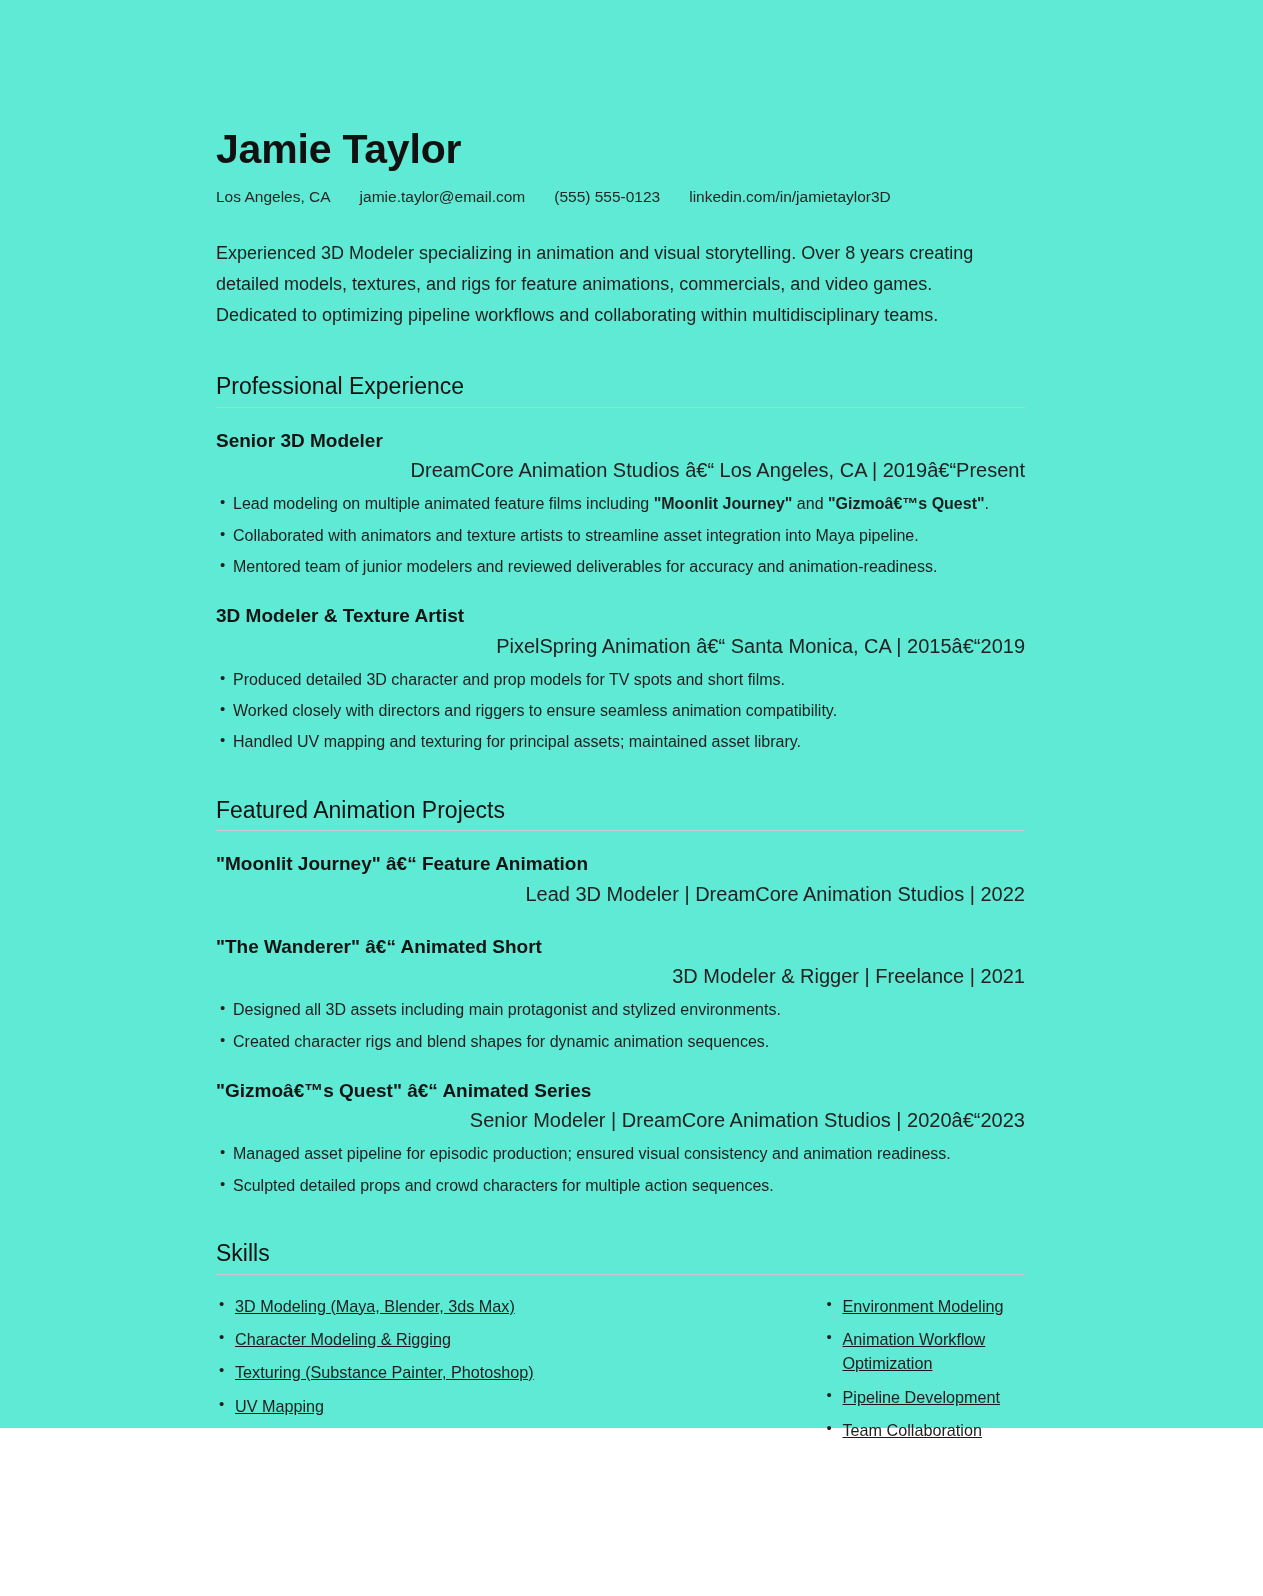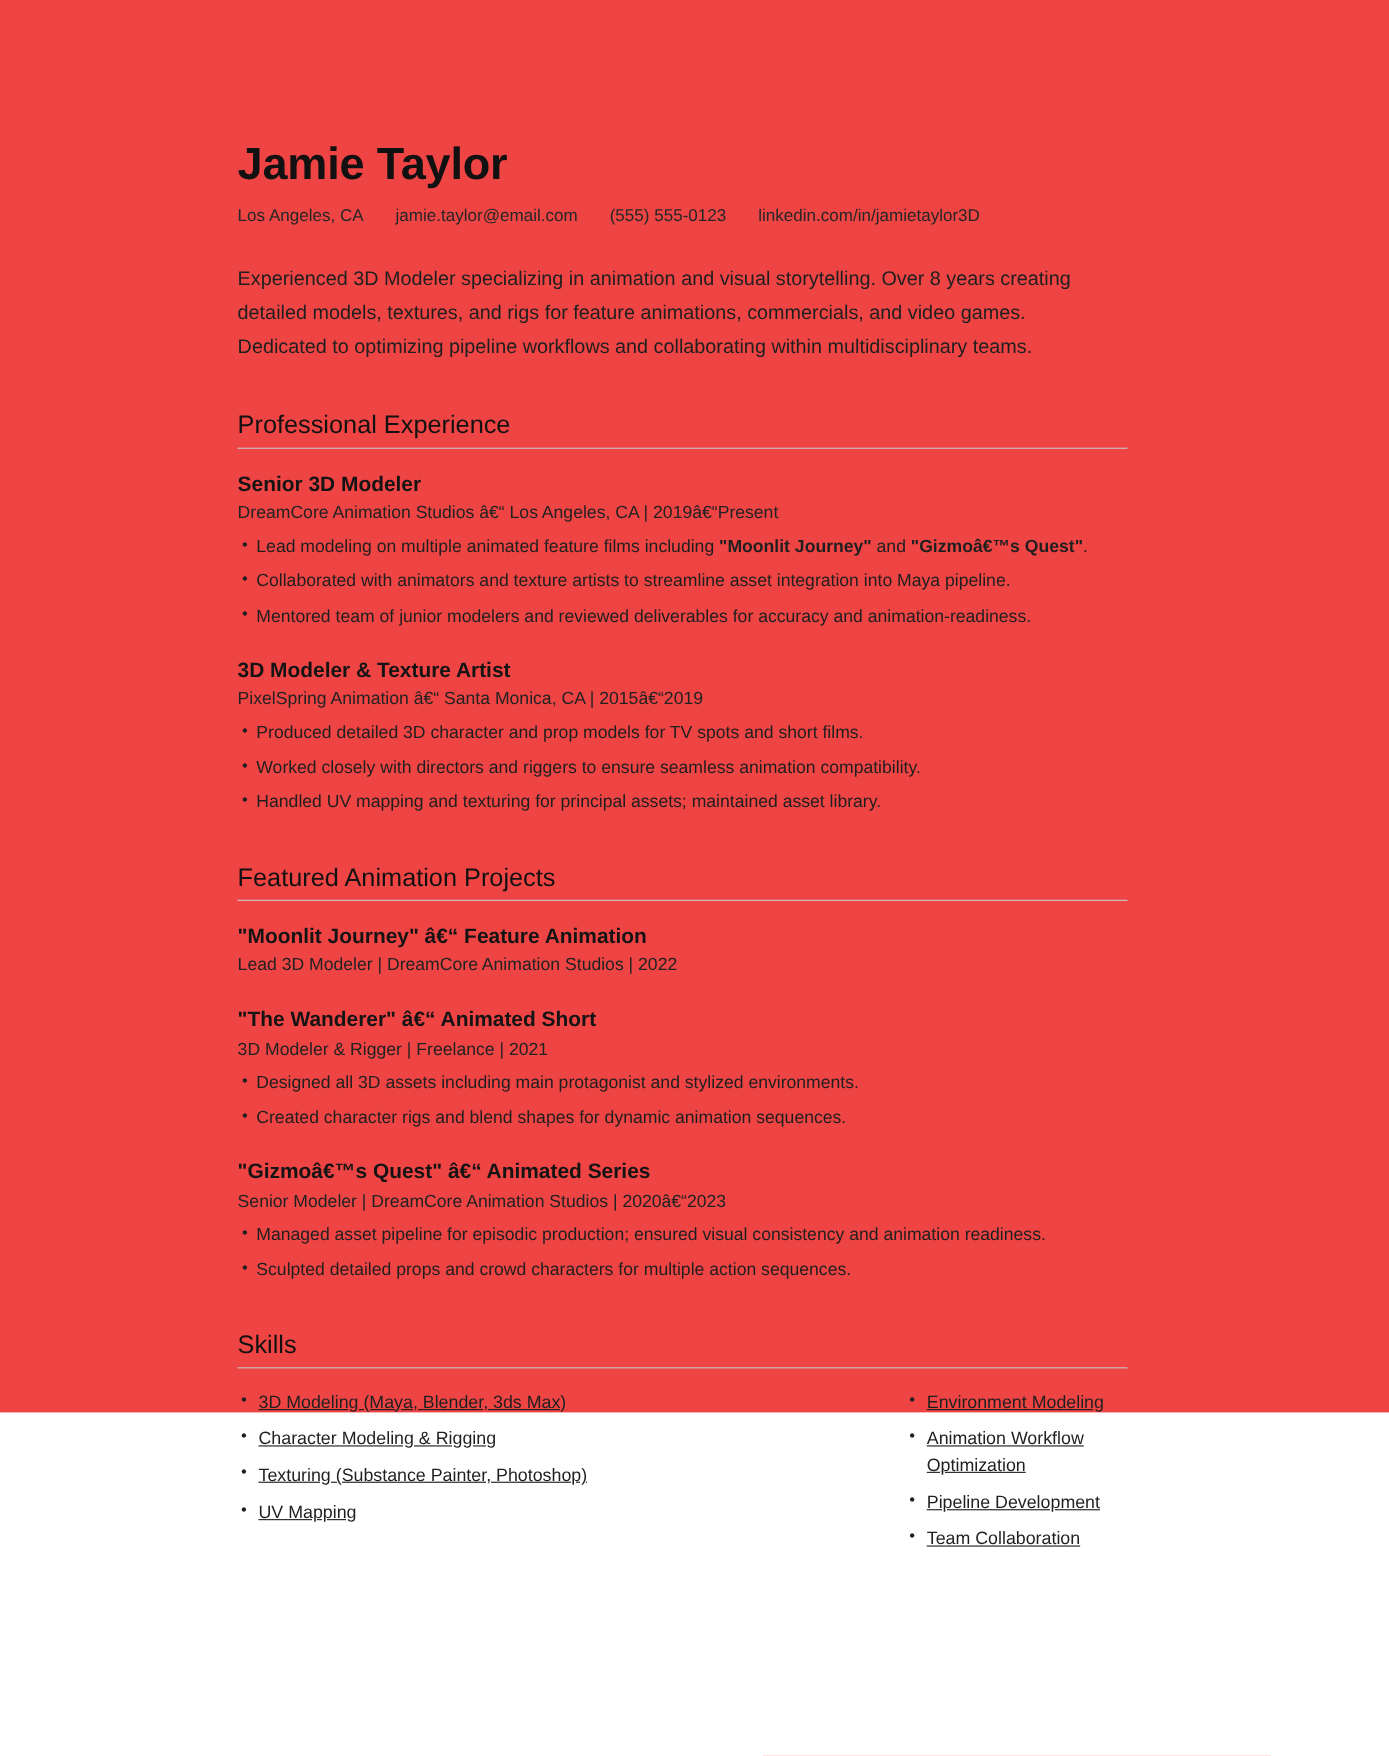--- a/index.html
+++ b/index.html
@@ -10,22 +10,22 @@
   body {
     width: 1263px;
     height: 1596px;
     font-family: "Liberation Sans", sans-serif;
     color: #1a1a1a;
     -webkit-font-smoothing: antialiased;
   }
   .page {
     position: relative;
     width: 1263px;
-    height: 1284px;
-    background: #ef4444;
+    height: 1428px;
+    background: #5eead4;
     box-sizing: border-box;
     padding: 128px 238px 0 216px;
   }
 
   
   .name {
     font-size: 41px;
     font-weight: bold;
     letter-spacing: -0.2px;
     color: #111111;
@@ -75,24 +75,25 @@
   .entry { margin-bottom: 23px; }
   .entry:last-child { margin-bottom: 0; }
   .entry-title {
     font-size: 19px;
     font-weight: bold;
     color: #141414;
     line-height: 1.45;
     margin: 0;
   }
   .entry-meta {
-    font-size: 16px;
+    font-size: 20px;
     color: #222222;
     line-height: 1.55;
     margin: 1px 0 6px 0;
+    text-align: right;
   }
 
   ul.bullets {
     list-style: none;
     margin: 0;
     padding: 0;
   }
   ul.bullets li {
     position: relative;
     font-size: 16px;

